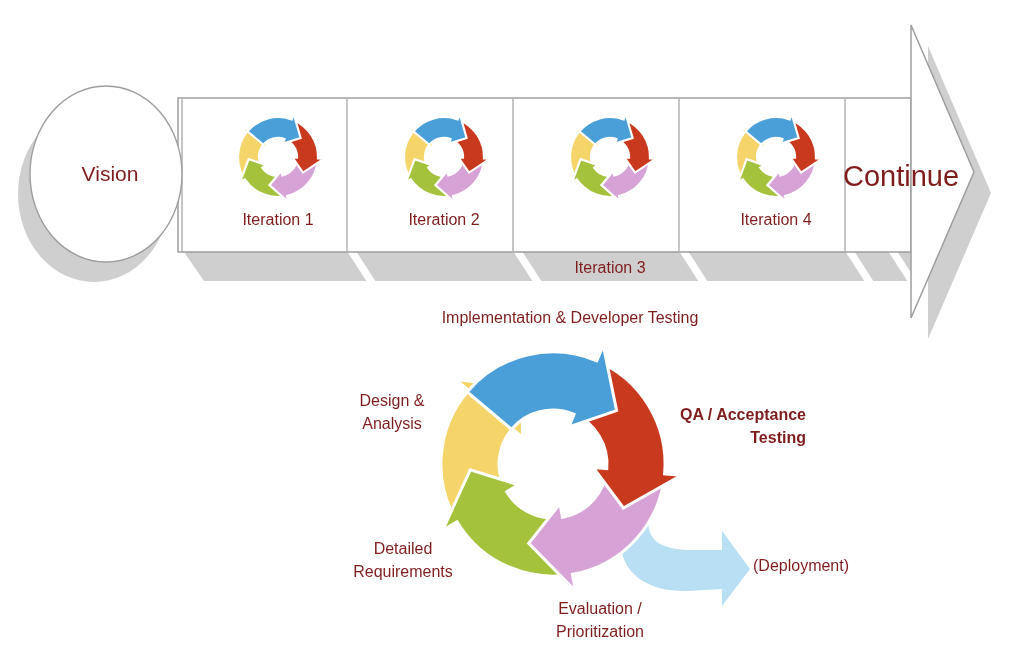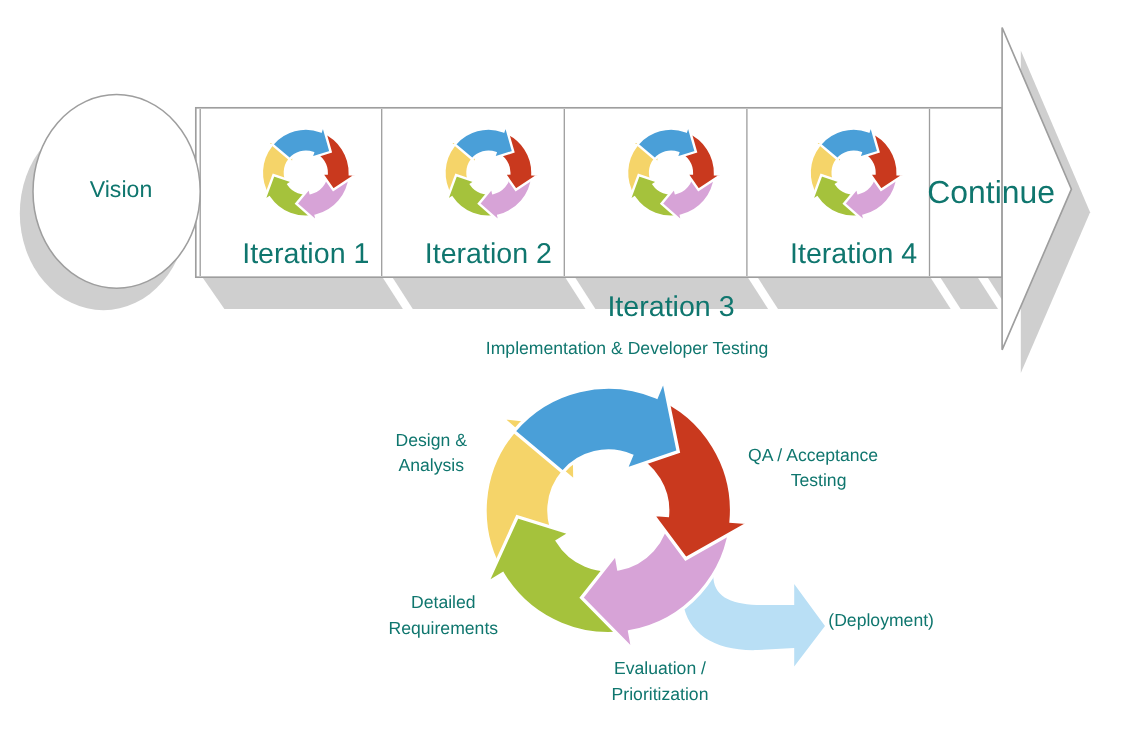--- a/index.html
+++ b/index.html
@@ -1,32 +1,32 @@
 <!DOCTYPE html>
 <html><head>
 <meta charset="utf-8">
 <style>
   html,body{margin:0;padding:0;background:#ffffff;}
   .canvas{
     position:relative;width:1024px;height:666px;overflow:hidden;background:#ffffff;
-    font-family:"Liberation Sans","DejaVu Sans",sans-serif;color:#0f766e;
+    font-family:"Liberation Sans","DejaVu Sans",sans-serif;color:#7f1d1d;
   }
   #diagram-svg{position:absolute;left:0;top:0;}
   .lbl{position:absolute;white-space:nowrap;line-height:1.0;}
   .ctr{transform:translate(-50%,-50%);text-align:center;}
   .vctr{transform:translate(0,-50%);}
   #lbl-vision{left:110px;top:173px;font-size:21px;}
-  .iter-lbl{top:230px;font-size:26px;}
+  .iter-lbl{top:220px;font-size:16px;}
   #lbl-iter1{left:278px;} #lbl-iter2{left:444px;} #lbl-iter3{left:610px;margin-top:48px;} #lbl-iter4{left:776px;}
   #lbl-continue{left:901px;top:176px;font-size:29px;}
   #lbl-heading{left:201px;top:472px;font-size:27px;font-weight:bold;}
   .stage{font-size:16px;line-height:23px;}
   #lbl-implementation{left:570px;top:317px;}
   #lbl-design{left:392px;top:412px;}
-  #lbl-qa{left:680px;top:403px;text-align:center;}
+  #lbl-qa{left:680px;top:403px;text-align:right;font-weight:bold;}
   #lbl-qa .l2{padding-left:10px;}
   #lbl-detailed{left:403px;top:560px;}
   #lbl-evaluation{left:600px;top:620px;}
   #lbl-deployment{left:753px;top:565px;}
   .line{display:block;}
 </style>
 </head>
 <body>
 
 <div class="canvas">

